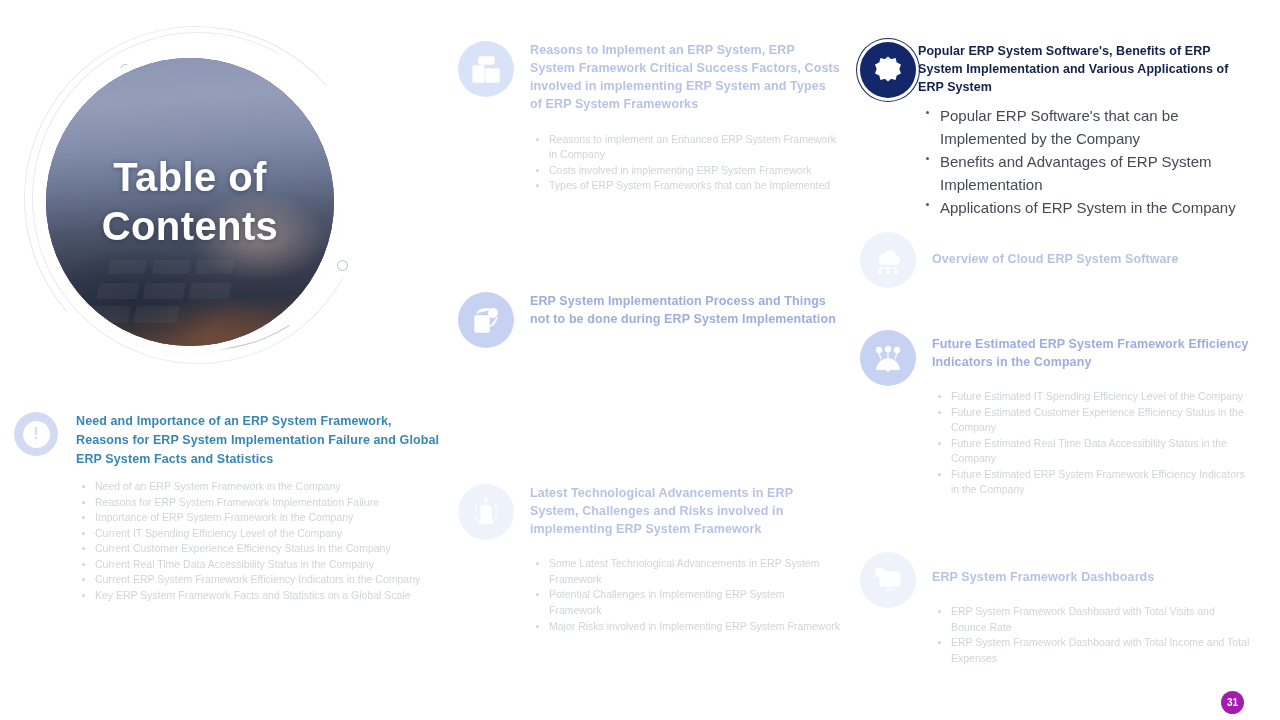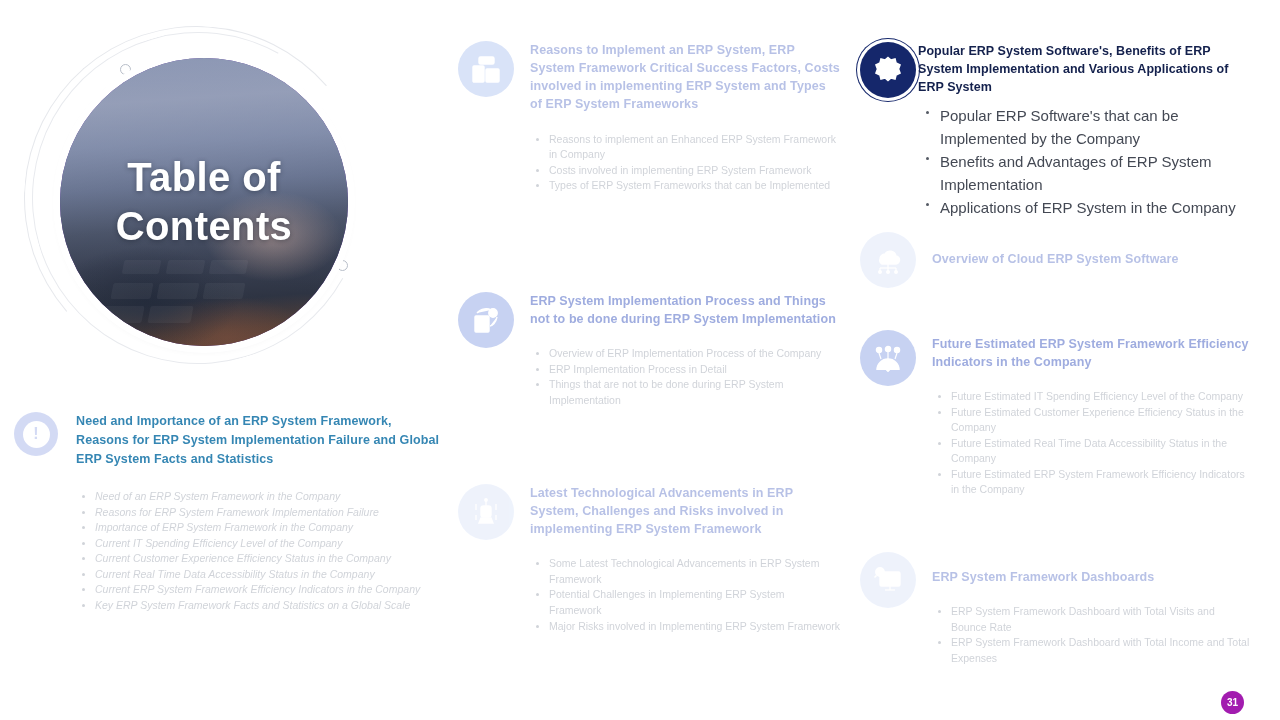--- a/index.html
+++ b/index.html
@@ -58,21 +58,21 @@
     border-radius: 50%;
     background: #ffffff;
     border: 1px solid #b8bec9;
   }
   .node-a { left: 96px; top: 42px; }
   .node-b { left: 44px; top: 232px; }
   .node-c { left: 313px; top: 238px; }
 
   .hero-photo {
     position: absolute;
-    left: 36px; top: 36px;
+    left: 22px; top: 36px;
     width: 288px; height: 288px;
     border-radius: 50%;
     overflow: hidden;
     box-shadow: 0 0 0 7px #ffffff, 0 2px 10px rgba(20,30,60,0.13);
     background: #4c1d95;
   }
   .photo-art {
     position: absolute;
     inset: 0;
     background:
@@ -213,21 +213,21 @@
   #sec-latest   { left: 458px; top: 484px; width: 382px; }
   #sec-popular  { left: 860px; top: 42px;  width: 390px; }
   #sec-cloud    { left: 860px; top: 232px; width: 390px; }
   #sec-future   { left: 860px; top: 330px; width: 390px; }
   #sec-dash     { left: 860px; top: 552px; width: 390px; }
 
   #sec-need .sec-head {
     color: #0369a1; opacity: 0.80; font-size: 12.5px; line-height: 1.5;
   }
   #sec-need .sec-body { margin-left: 18px; }
-  #sec-need .sec-list { margin-top: 21px; font-style: italic; }
+  #sec-need .sec-list { margin-top: 11px; }
   #sec-need .sec-list li { font-size: 10.5px; }
 
   #sec-cloud .sec-body { padding-top: 18px; }
   #sec-future .sec-body { padding-top: 5px; }
   #sec-dash .sec-body { padding-top: 16px; }
   #sec-popular .sec-body { margin-left: 2px; }
   #sec-popular .sec-list { margin-top: 9px; }
   #sec-popular .sec-list li { padding-left: 22px; font-size: 15px; line-height: 1.52; }
   #sec-popular .sec-list li::before { left: 8px; top: 6px; width: 3px; height: 3px; }
 
@@ -331,25 +331,20 @@
         <line x1="8" y1="20" x2="16" y2="20" stroke-width="1.2"></line>
         <line x1="8" y1="24" x2="16" y2="24" stroke-width="1.2"></line>
         <circle cx="23" cy="9" r="4.2" fill="none" stroke-width="1.4"></circle>
         <circle cx="23" cy="9" r="1.4" fill="none" stroke-width="1.2"></circle>
         <path d="M7 9 C11 4, 18 4, 21 6" fill="none" stroke-width="1.4"></path>
         <path d="M27 13 C26 19, 22 22, 20 22" fill="none" stroke-width="1.4"></path>
       </svg>
     </div>
     <div class="sec-body">
       <div class="sec-head stronger">ERP System Implementation Process and Things not to be done during ERP System Implementation</div>
-      <ul class="sec-list">
-        <li>Overview of ERP Implementation Process of the Company</li>
-        <li>ERP Implementation Process in Detail</li>
-        <li>Things that are not to be done during ERP System Implementation</li>
-      </ul>
     </div>
   </div>
 
   <div class="sec" id="sec-latest">
     <div class="sec-icon faint">
       <svg viewBox="0 0 32 32" aria-hidden="true">
         <rect x="11" y="10" width="10" height="11" rx="2.5" fill="none" stroke-width="1.4"></rect>
         <circle cx="16" cy="15" r="2.6" fill="none" stroke-width="1.3"></circle>
         <line x1="16" y1="5" x2="16" y2="10" stroke-width="1.3"></line>
         <circle cx="16" cy="4" r="1.3" fill="none" stroke-width="1.2"></circle>

